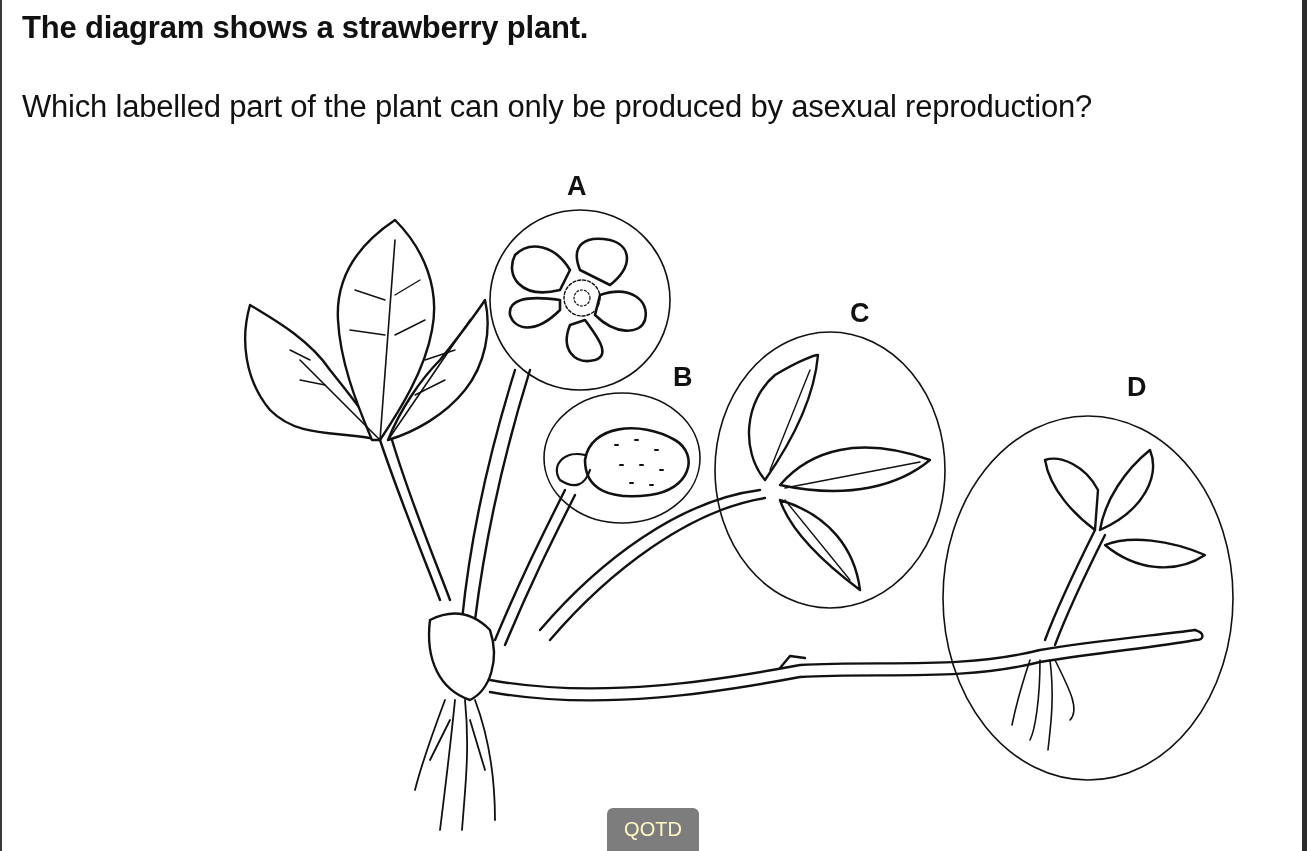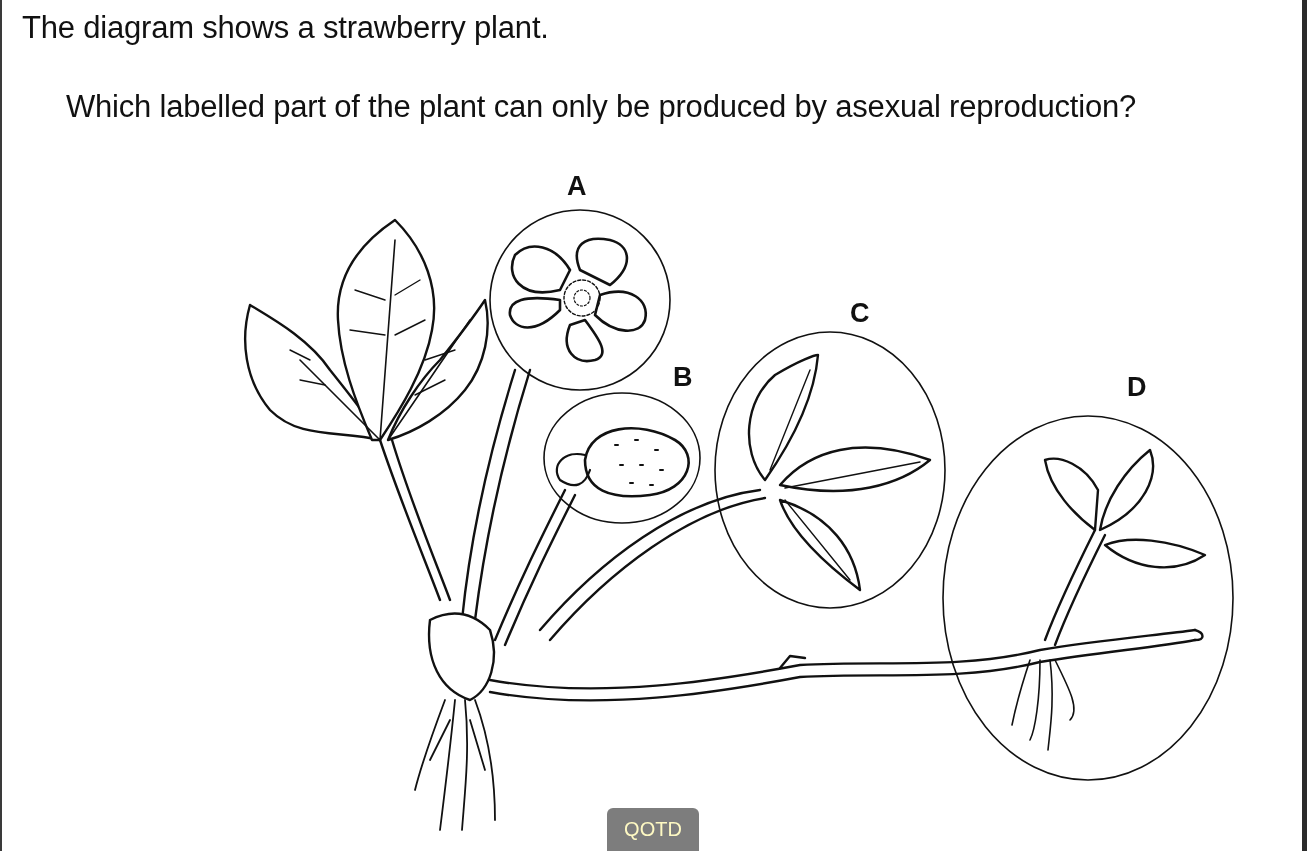--- a/index.html
+++ b/index.html
@@ -11,22 +11,22 @@
   .left-edge {
     position: absolute; left: 0; top: 0; width: 2px; height: 851px; background: #3a3a3a;
   }
   .right-edge {
     position: absolute; left: 1302px; top: 0; width: 5px; height: 851px; background: #2b2b2b;
   }
   .q-line {
     position: absolute; left: 22px; color: #111; font-size: 31px; letter-spacing: -0.2px;
     white-space: nowrap;
   }
-  #line1 { top: 10px; }
-  #line2 { top: 89px; margin-left: 44px; }
+  #line1 { top: 10px; font-weight: bold; }
+  #line2 { top: 89px; }
   .diagram {
     position: absolute; left: 0; top: 0; width: 1307px; height: 851px;
   }
   .lbl {
     position: absolute; font-weight: bold; font-size: 27px; color: #111;
   }
   .qotd {
     position: absolute; left: 607px; top: 808px; width: 92px; height: 43px;
     background: #7d7d7d; color: #fef9c3; border-radius: 6px 6px 0 0;
     font-size: 20px; display: flex; align-items: center; justify-content: center;

